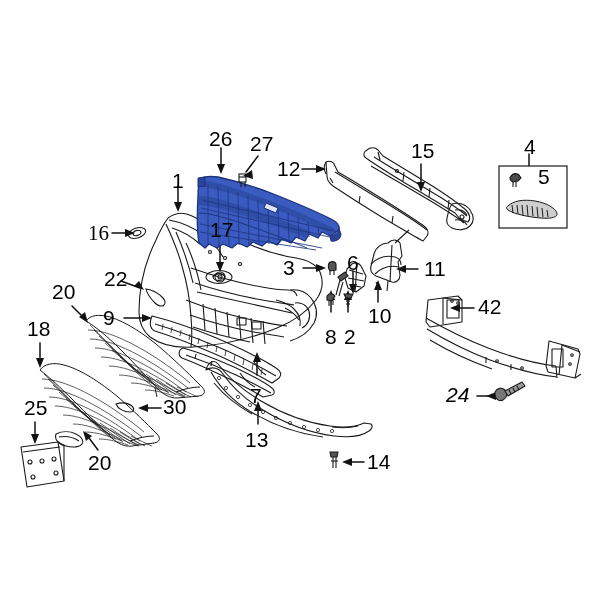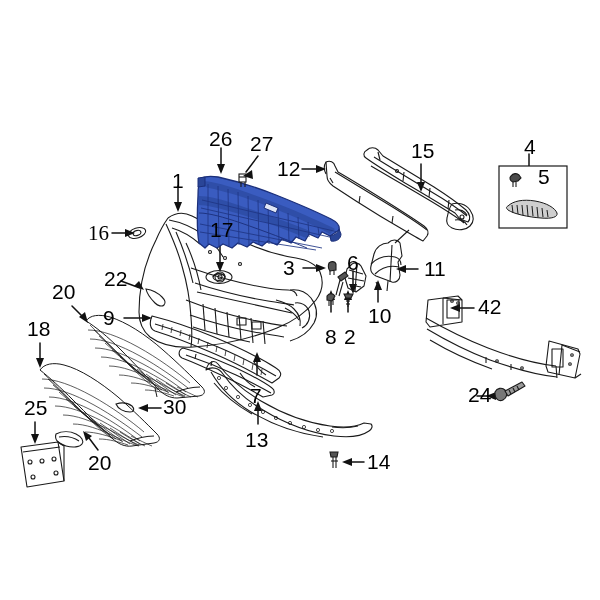--- a/index.html
+++ b/index.html
@@ -528,18 +528,18 @@
 <div class="lbl" style="left:367px;top:451px;">14</div>
 <div class="lbl" style="left:411px;top:140px;">15</div>
 <div class="lbl" style="left:88px;top:223px;font-family:Liberation Serif, serif;">16</div>
 <div class="lbl" style="left:210px;top:219px;">17</div>
 <div class="lbl" style="left:27px;top:318px;">18</div>
 <div class="lbl" style="left:88px;top:452px;">20</div>
 <div class="lbl" style="left:52px;top:281px;">20</div>
 <div class="lbl" style="left:163px;top:396px;">30</div>
 <div class="lbl" style="left:104px;top:268px;">22</div>
 <div class="lbl" style="left:478px;top:296px;">42</div>
-<div class="lbl" style="left:468px;top:384px;">24</div>
+<div class="lbl" style="left:446px;top:384px;font-style:italic;">24</div>
 <div class="lbl" style="left:24px;top:397px;">25</div>
 <div class="lbl" style="left:209px;top:128px;">26</div>
 <div class="lbl" style="left:250px;top:133px;">27</div>
 
 </div>
 
 </body></html>

